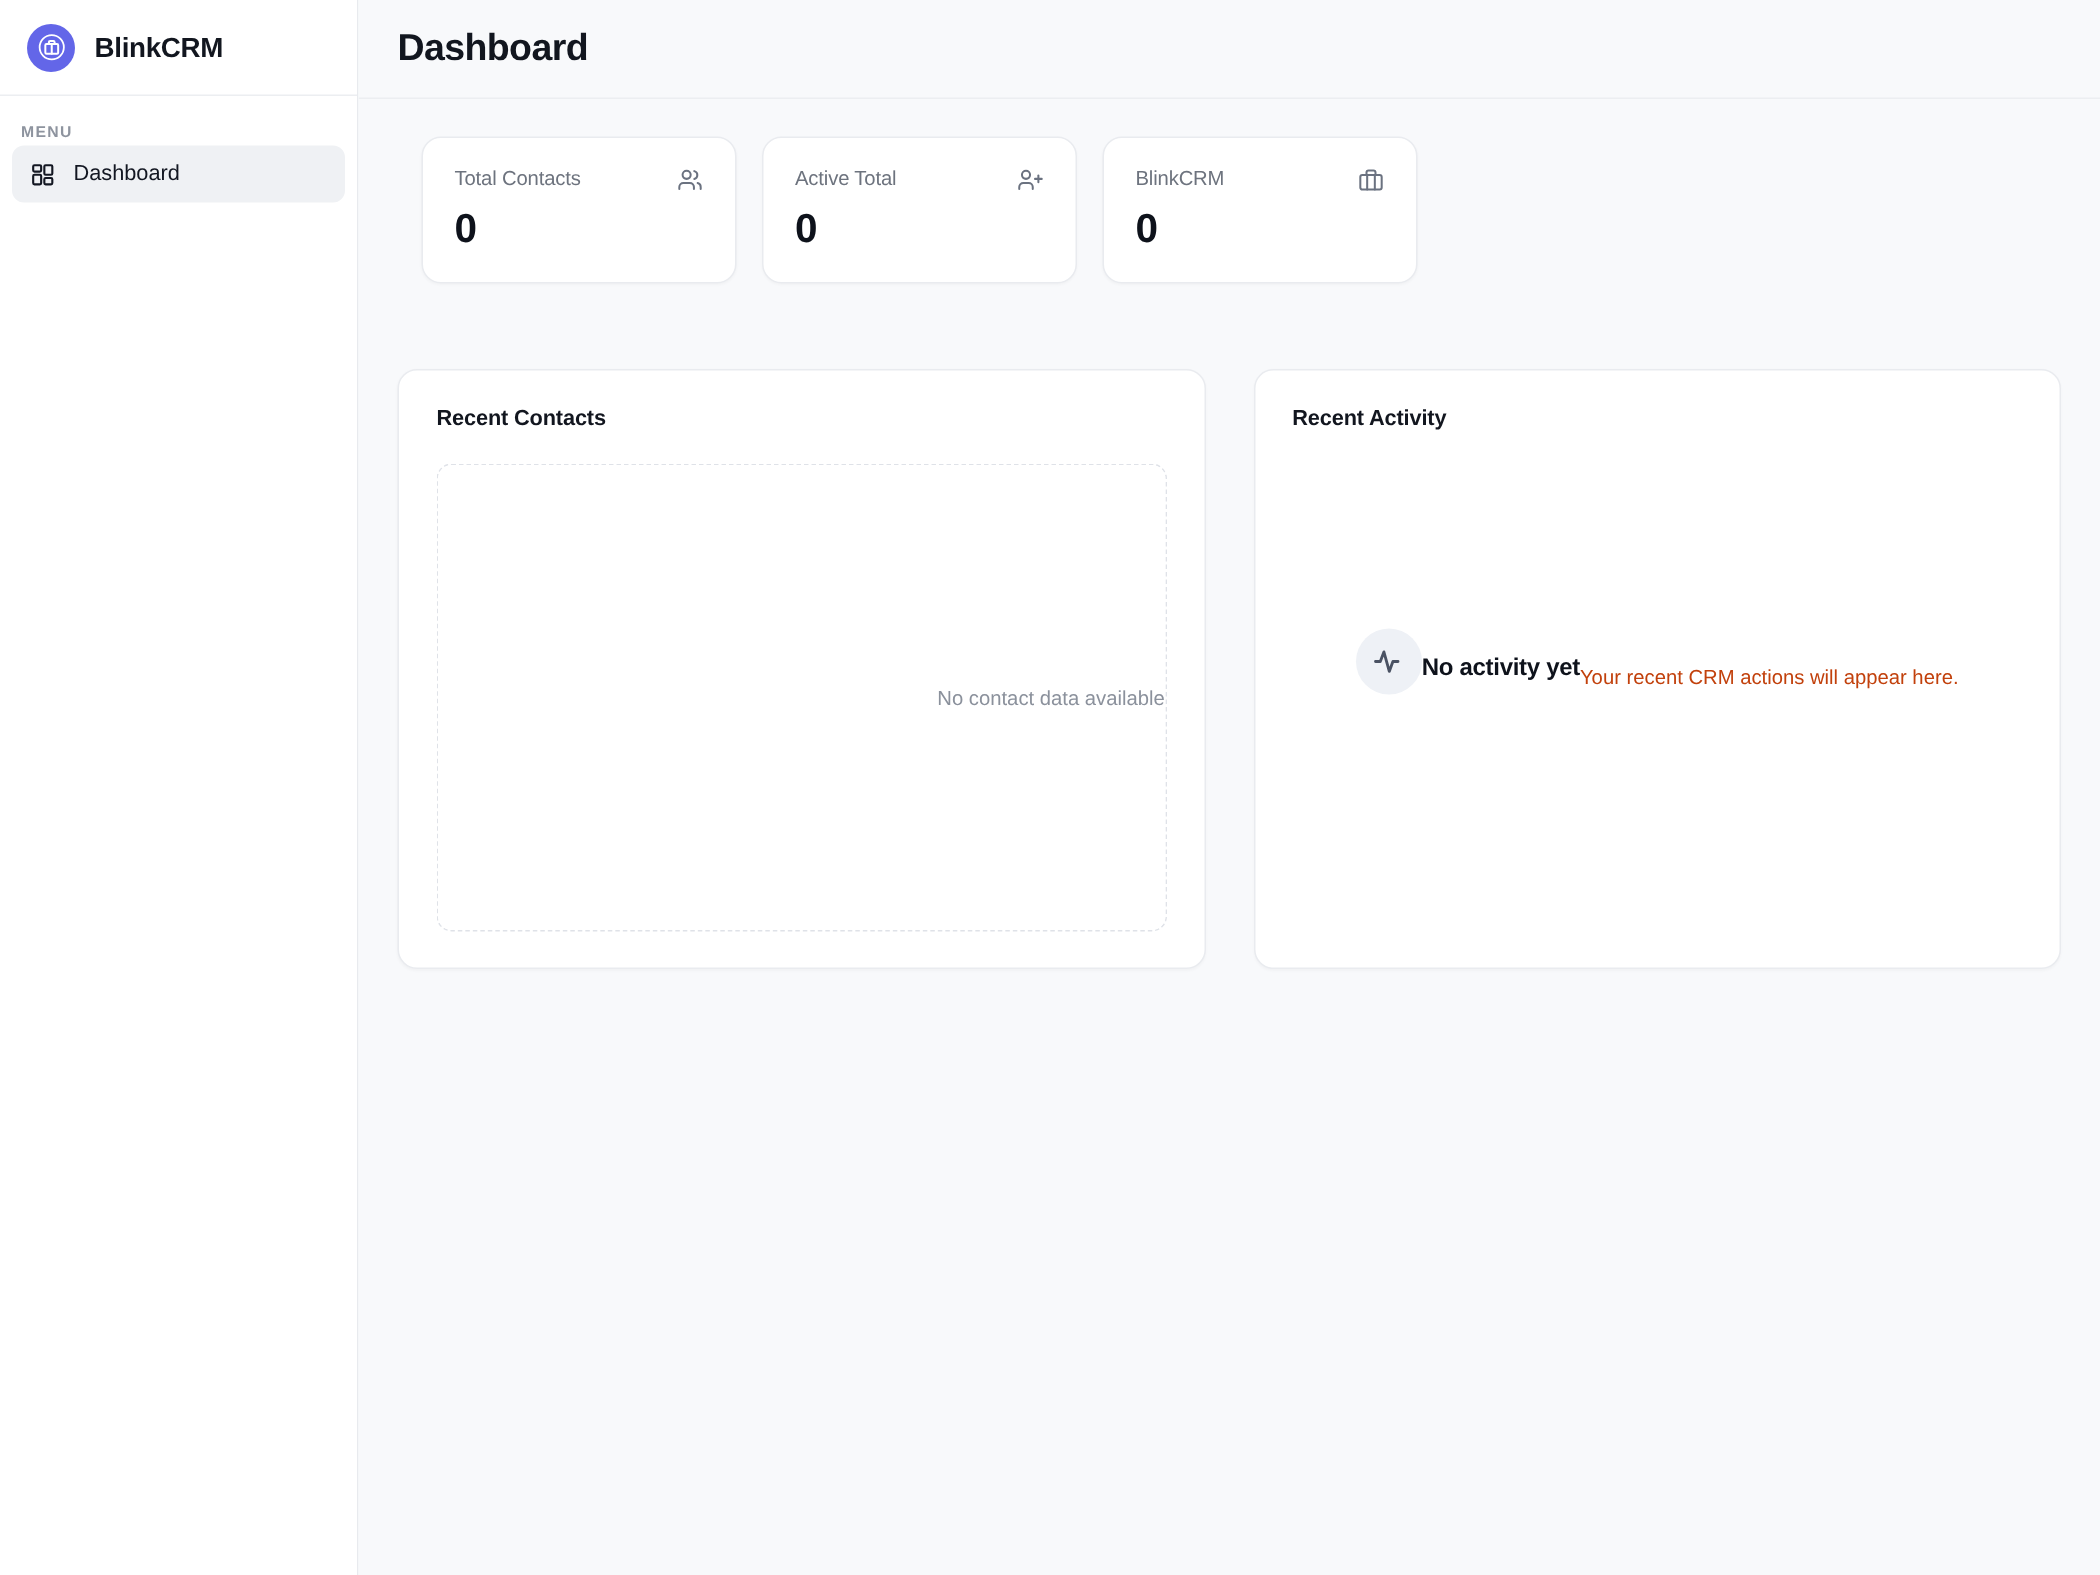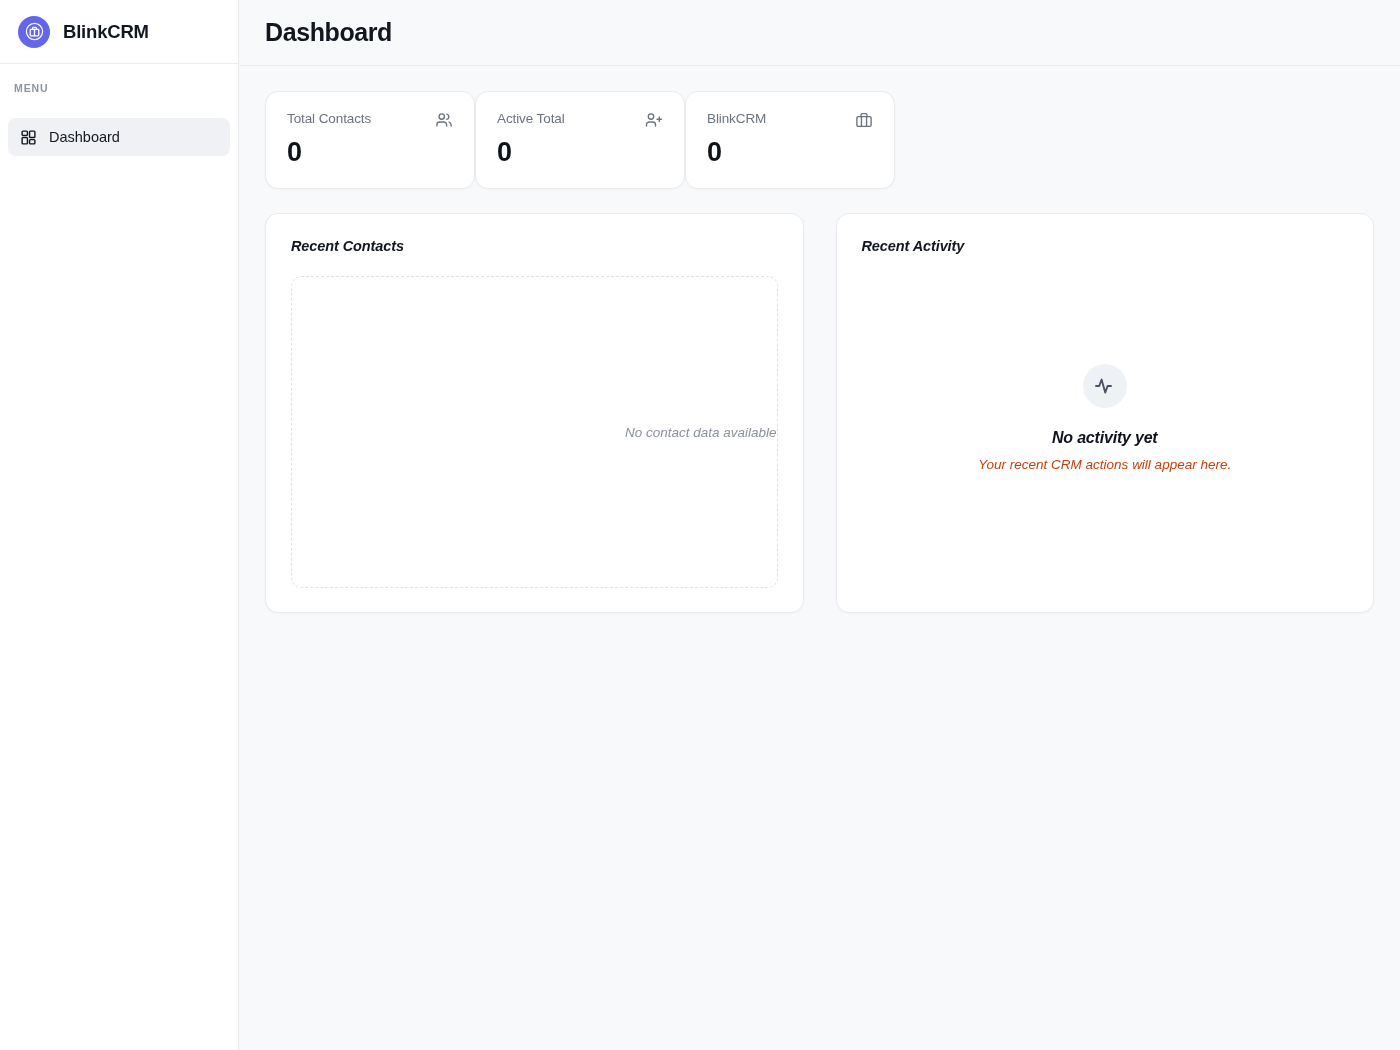--- a/index.html
+++ b/index.html
@@ -62,21 +62,21 @@
     font-weight: 700;
     letter-spacing: -0.2px;
     color: #12161f;
   }
 
   .menu-label {
     font-size: 10.5px;
     font-weight: 600;
     letter-spacing: 0.9px;
     color: #8e949f;
-    padding: 18px 0 24px 14px;
+    padding: 18px 0 3px 14px;
     text-transform: uppercase;
   }
 
   .nav {
     display: flex;
     flex-direction: column;
     gap: 3px;
     padding: 0 8px;
   }
 
@@ -138,20 +138,22 @@
 
   .content {
     flex: 1;
     padding: 25px 26px;
     overflow: hidden;
   }
 
   
   .stats-row {
     display: flex;
+    gap: 17px;
+    margin-left: 16px;
   }
 
   .stat-card {
     width: 210px;
     height: 98px;
     background: #ffffff;
     border: 1px solid #e9ebef;
     border-radius: 13px;
     padding: 19px 21px 0 21px;
     box-shadow: 0 1px 2px rgba(16,24,40,0.03);
@@ -183,22 +185,21 @@
     color: #0e121b;
     margin-top: 10px;
     letter-spacing: -0.5px;
     line-height: 1;
   }
 
   
   .panels-row {
     display: flex;
     gap: 32px;
-    margin-top: 24px;
-    font-style: italic;
+    margin-top: 57px;
   }
 
   .panel {
     width: 540px;
     height: 400px;
     background: #ffffff;
     border: 1px solid #e9ebef;
     border-radius: 13px;
     padding: 24px 25px;
     box-shadow: 0 1px 2px rgba(16,24,40,0.03);
@@ -226,21 +227,20 @@
 
   .dashed-empty-text {
     font-size: 13.5px;
     color: #8b919c;
   }
 
   
   .activity-empty {
     flex: 1;
     display: flex;
-    flex-direction: column;
     align-items: center;
     justify-content: center;
     gap: 0;
     padding-bottom: 6px;
   }
 
   .activity-badge {
     width: 44px;
     height: 44px;
     border-radius: 50%;

